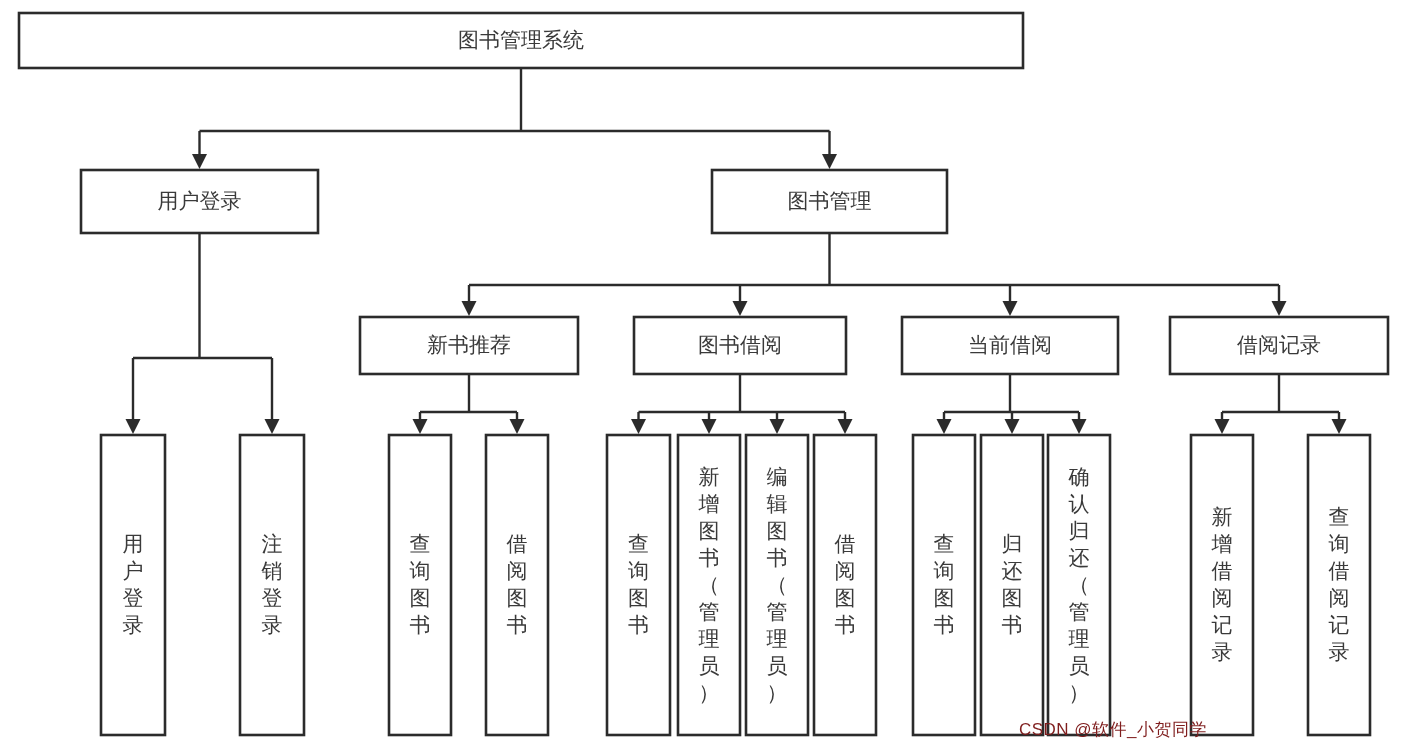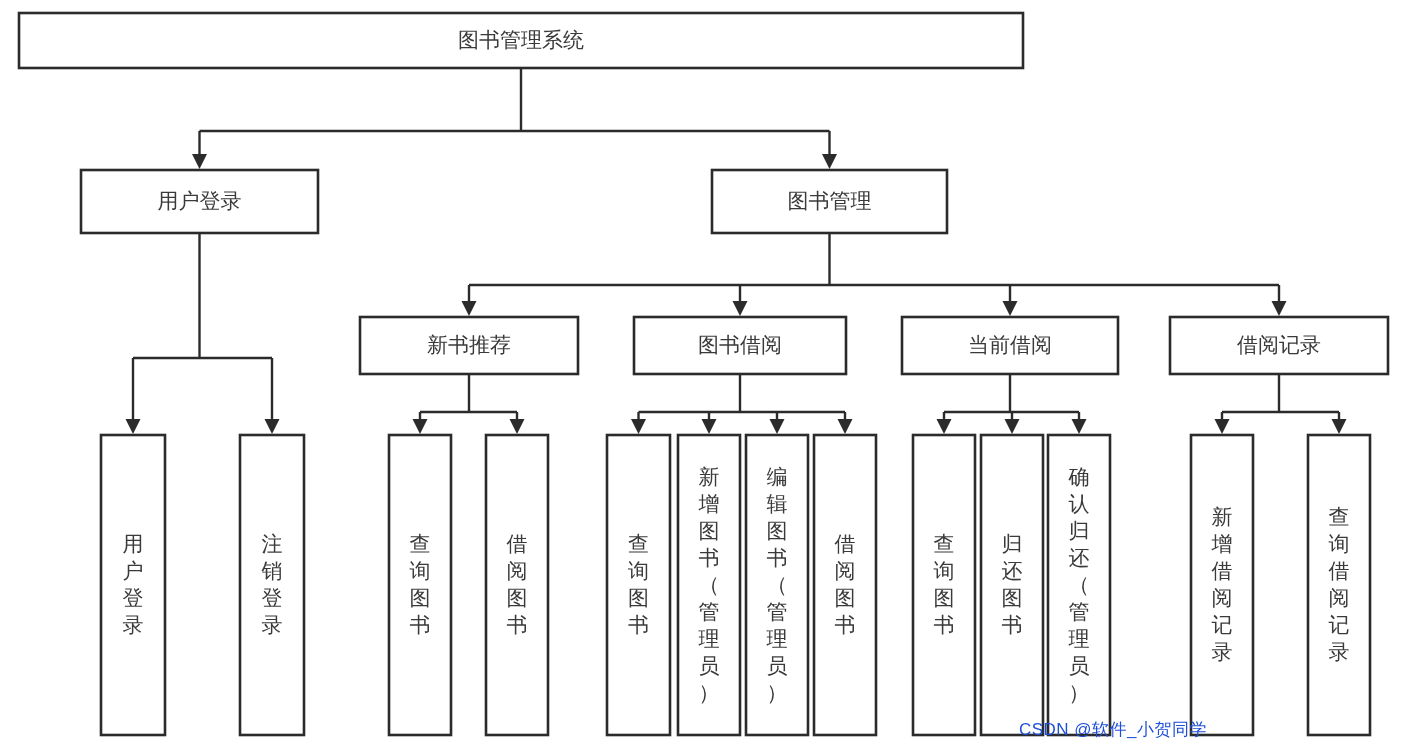--- a/index.html
+++ b/index.html
@@ -55,21 +55,21 @@
     font-family: "Liberation Sans", "DejaVu Sans", sans-serif;
     font-size: 21px;
     text-anchor: middle;
   }
   .watermark {
     position: absolute;
     right: 14px;
     bottom: 6px;
     font-family: "Liberation Sans", "DejaVu Sans", sans-serif;
     font-size: 17px;
-    color: #1d4ed8;
+    color: #7f1d1d;
     letter-spacing: 0.5px;
     white-space: nowrap;
     user-select: none;
   }
 </style>
 </head>
 <body>
 
 <div id="diagram-root">
 

